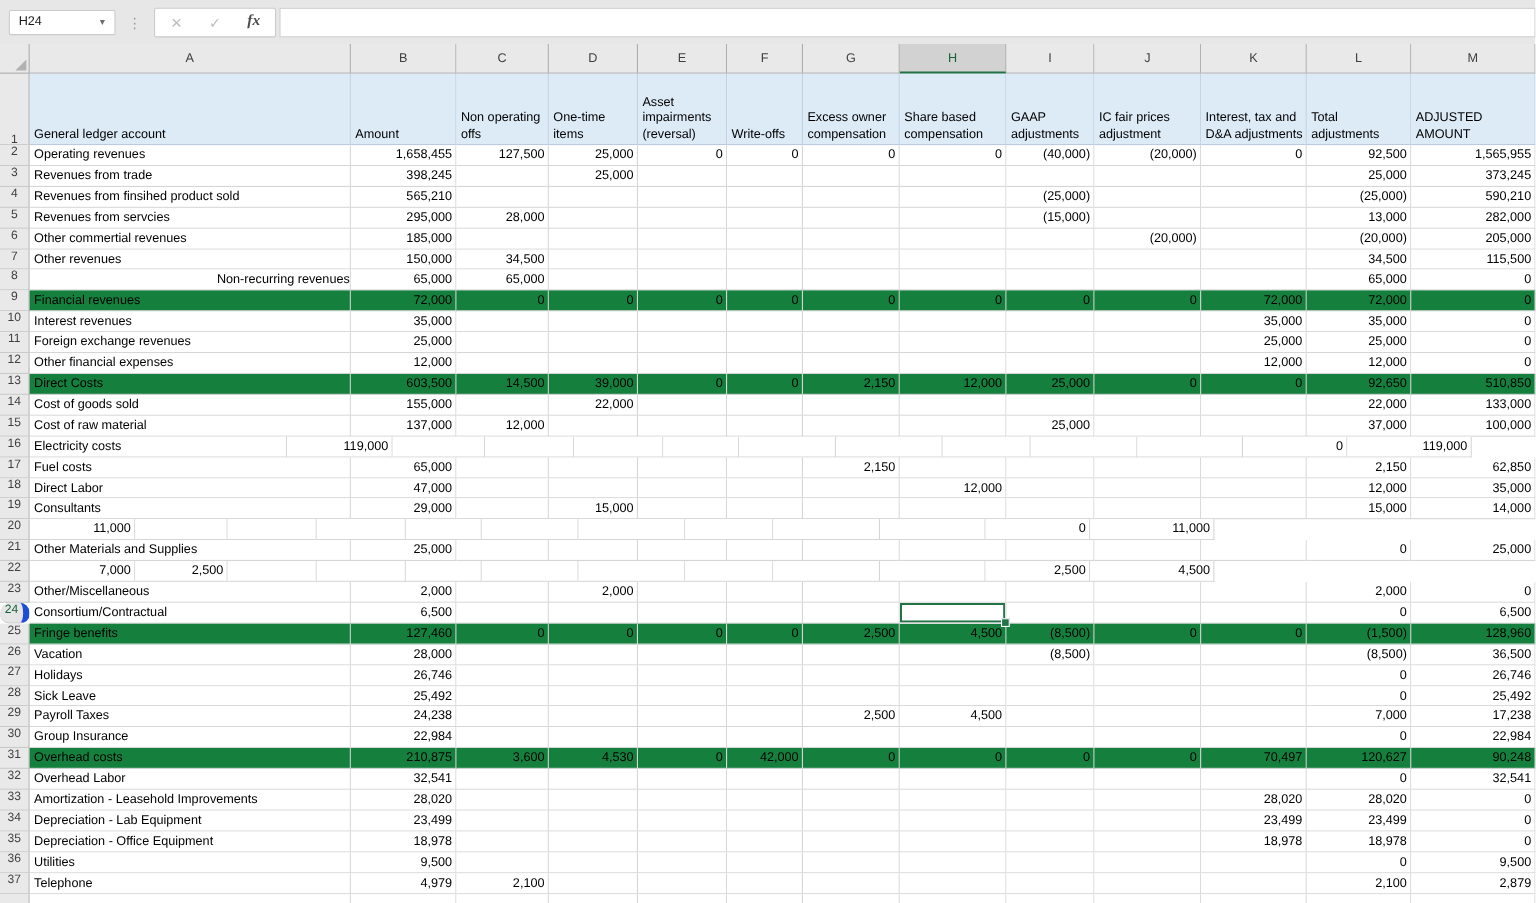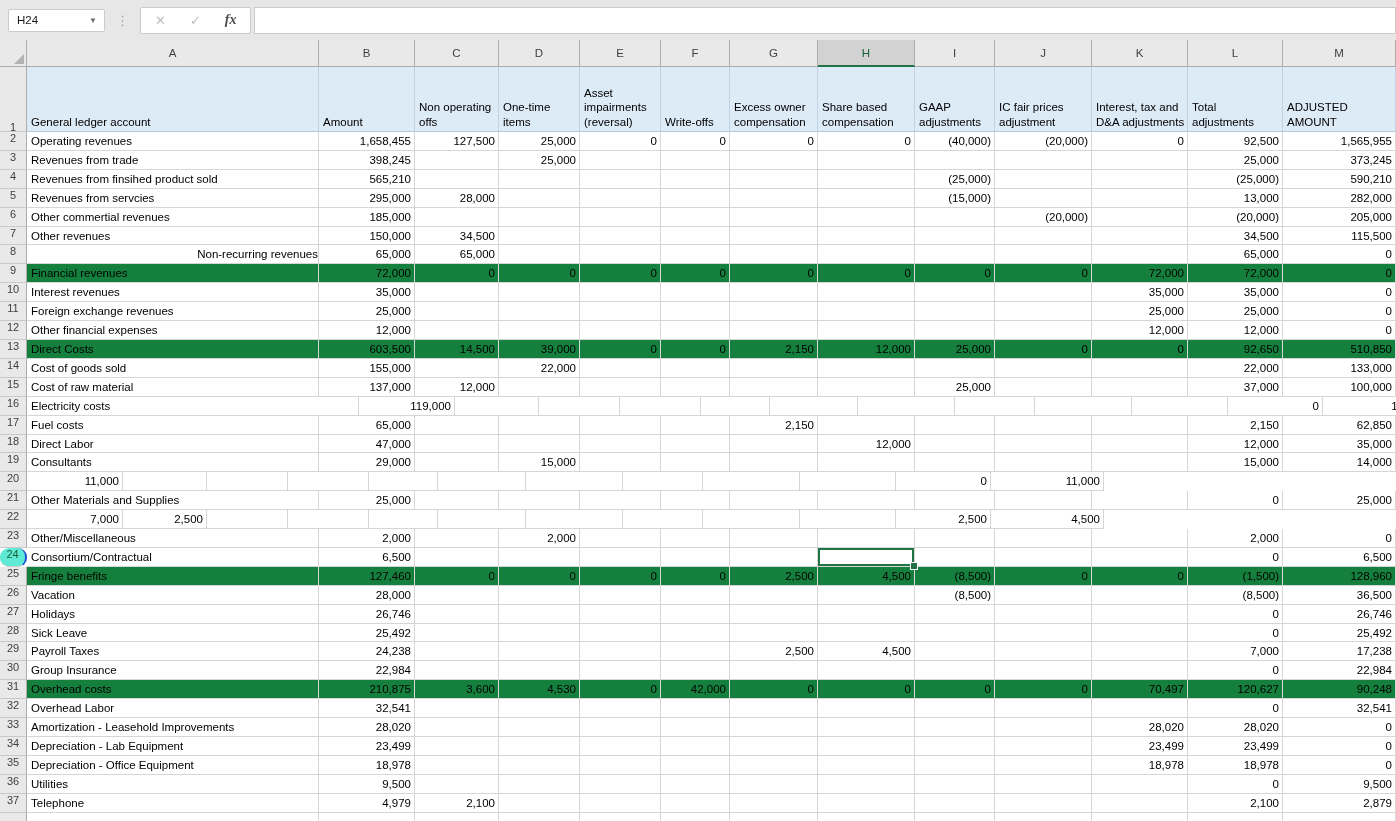--- a/index.html
+++ b/index.html
@@ -36,21 +36,21 @@
       text-align:center;color:#3f3f3f;font-size:11.5px;line-height:26px;}
   .ch.sel{background:#d2d2d2;border-bottom:2px solid #217346;color:#17613a;}
   .corner{width:27px;background:#e9e9e9;border-right:1px solid #acacac;border-bottom:1px solid #acacac;
           position:relative;}
   .tri{position:absolute;right:2px;bottom:2px;width:0;height:0;
        border-left:10px solid transparent;border-bottom:10px solid #b2b2b2;}
 
   
   .rh{width:27px;background:#e9e9e9;border-right:1px solid #acacac;border-bottom:1px solid #c9c9c9;
       color:#3f3f3f;text-align:center;font-size:11px;box-sizing:border-box;flex:none;overflow:hidden;}
-  .rh.sel{background:#5eead4;border-right:2px solid #1d4ed8;color:#17613a;border-radius:9px;}
+  .rh.sel{background:#e5e5e5;border-right:6px solid #1d4ed8;color:#17613a;border-radius:9px;}
 
   
   .row1{height:65px;}
   .blue{background:#ddebf7;border-right:1px solid #c3d2e2;border-bottom:1px solid #b9c8d8;
         display:flex;align-items:flex-end;white-space:normal;line-height:14.5px;
         padding:2px 2px 2px 4px;font-size:11.5px;}
   .row1 .rh{line-height:120px;}
 
   
   .r{height:18.92px;}
@@ -336,21 +336,21 @@
         <div class="c num" style="width: 88px;"></div>
         <div class="c num" style="width: 97px;"></div>
         <div class="c num" style="width: 80px;">25,000</div>
         <div class="c num" style="width: 97px;"></div>
         <div class="c num" style="width: 96px;"></div>
         <div class="c num" style="width: 95px;">37,000</div>
         <div class="c num" style="width: 113px;">100,000</div>
       </div>
       <div class="sheetrow r">
         <div class="rh">16</div>
-        <div class="c txt" style="width: 332px;">Electricity costs</div>
+        <div class="c txt" style="width: 234px;">Electricity costs</div>
         <div class="c num" style="width: 96px;">119,000</div>
         <div class="c num" style="width: 84px;"></div>
         <div class="c num" style="width: 81px;"></div>
         <div class="c num" style="width: 81px;"></div>
         <div class="c num" style="width: 69px;"></div>
         <div class="c num" style="width: 88px;"></div>
         <div class="c num" style="width: 97px;"></div>
         <div class="c num" style="width: 80px;"></div>
         <div class="c num" style="width: 97px;"></div>
         <div class="c num" style="width: 96px;"></div>

